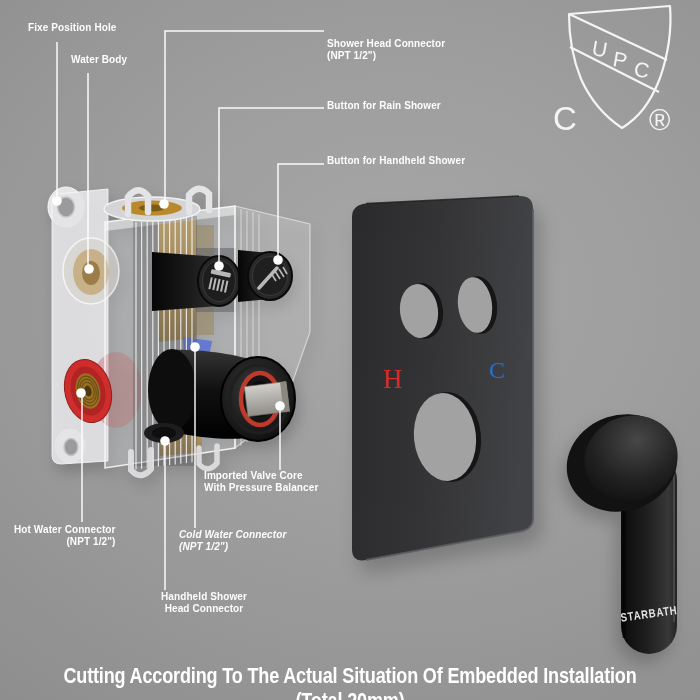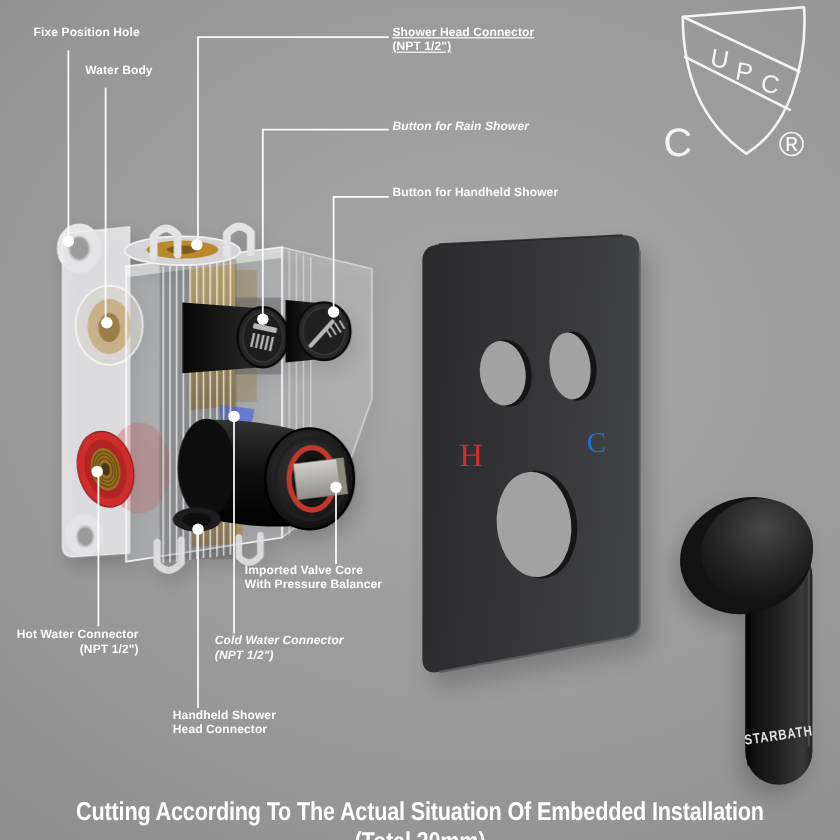--- a/index.html
+++ b/index.html
@@ -242,31 +242,31 @@
       <circle cx="278" cy="260" r="4.8"></circle>
         <circle cx="280" cy="406" r="4.8"></circle>
       <circle cx="81" cy="393" r="4.8"></circle>
         <circle cx="195" cy="347" r="4.8"></circle>
       <circle cx="165" cy="441" r="4.8"></circle>
     </g>
   </svg>
 
   <div class="label" style="left:28px;top:22px;">Fixe Position Hole</div>
   <div class="label" style="left:71px;top:54px;">Water Body</div>
-  <div class="label" style="left:327px;top:22px;text-decoration:underline;">Shower Head Connector
+  <div class="label" style="left:327px;top:38px;">Shower Head Connector
 (NPT 1/2")</div>
-  <div class="label" style="left:327px;top:100px;font-style:italic;">Button for Rain Shower</div>
+  <div class="label" style="left:327px;top:100px;">Button for Rain Shower</div>
   <div class="label" style="left:204px;top:470px;">Imported Valve Core
 With Pressure Balancer</div>
   <div class="label" style="left:327px;top:155px;">Button for Handheld Shower</div>
   <div class="label" style="left:14px;top:524px;text-align:right;">Hot Water Connector
 (NPT 1/2")</div>
   <div class="label" style="left:179px;top:529px;font-style:italic;">Cold Water Connector
 (NPT 1/2")</div>
-  <div class="label" style="left:144px;top:591px;">Handheld Shower
+  <div class="label" style="left:161px;top:591px;text-align:center;">Handheld Shower
 Head Connector</div>
 
   <div class="hc hot">H</div>
   <div class="hc cold">C</div>
 
   <div class="brand">STARBATH</div>
 
   <div class="caption">Cutting According To The Actual Situation Of Embedded Installation (Total 20mm)</div>
 
 </div>

